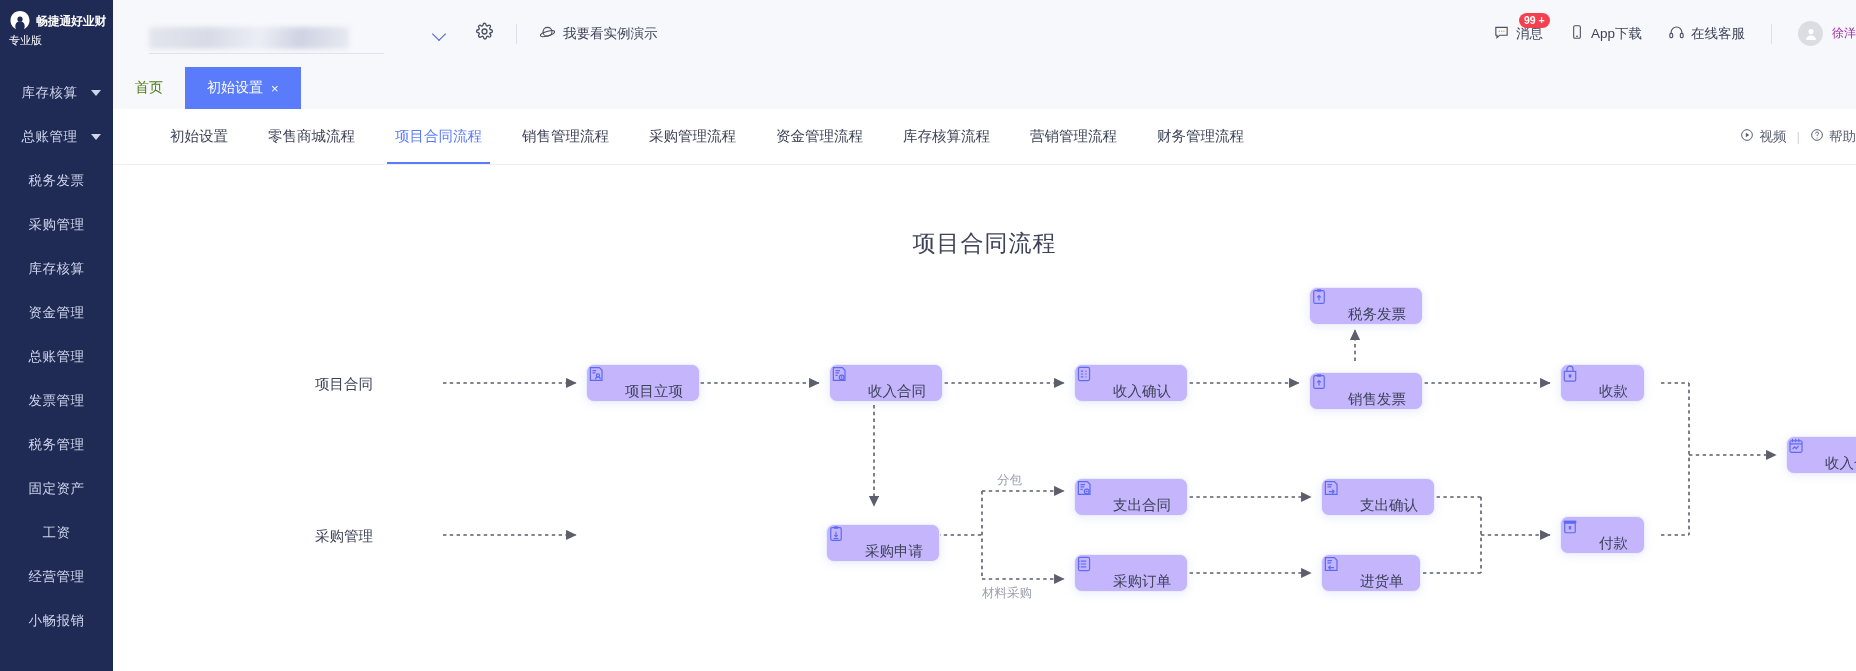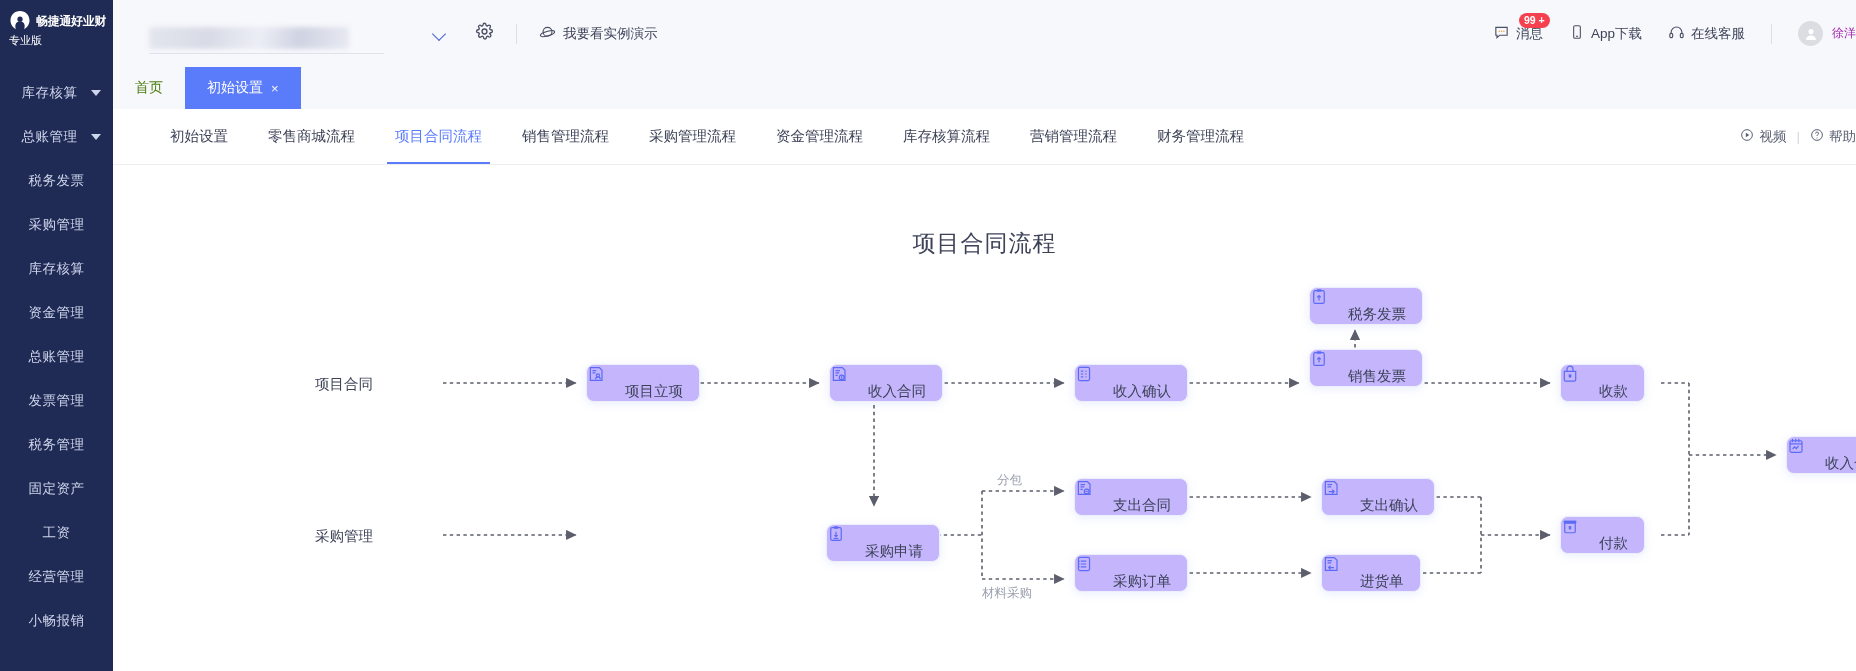--- a/index.html
+++ b/index.html
@@ -447,21 +447,21 @@
             <rect x="4.6" y="3.2" width="14.8" height="17.6" rx="2"></rect>
             <path d="M7.8 8.2h3.2M7.8 12h3.2M7.8 15.8h3.2"></path>
             <circle cx="14.6" cy="8.2" r=".9" fill="#5b6bf5" stroke="none"></circle>
             <circle cx="14.6" cy="12" r=".9" fill="#5b6bf5" stroke="none"></circle>
             <circle cx="14.6" cy="15.8" r=".9" fill="#5b6bf5" stroke="none"></circle>
           </svg>
         </span>
         <span>收入确认</span>
       </div>
 
-      <div class="node" style="left:1196px; top:184px;">
+      <div class="node" style="left:1196px; top:207px;">
         <span class="ico">
           <svg width="18" height="18" viewBox="0 0 24 24" fill="none" stroke="#5b6bf5" stroke-width="1.6">
             <rect x="5" y="3.6" width="14" height="17" rx="2"></rect>
             <rect x="9" y="1.8" width="6" height="3.2" rx="1" fill="#5b6bf5" stroke="none"></rect>
             <path d="M12 16.5v-6M9.6 12.6L12 10.2l2.4 2.4"></path>
           </svg>
         </span>
         <span>销售发票</span>
       </div>
 

